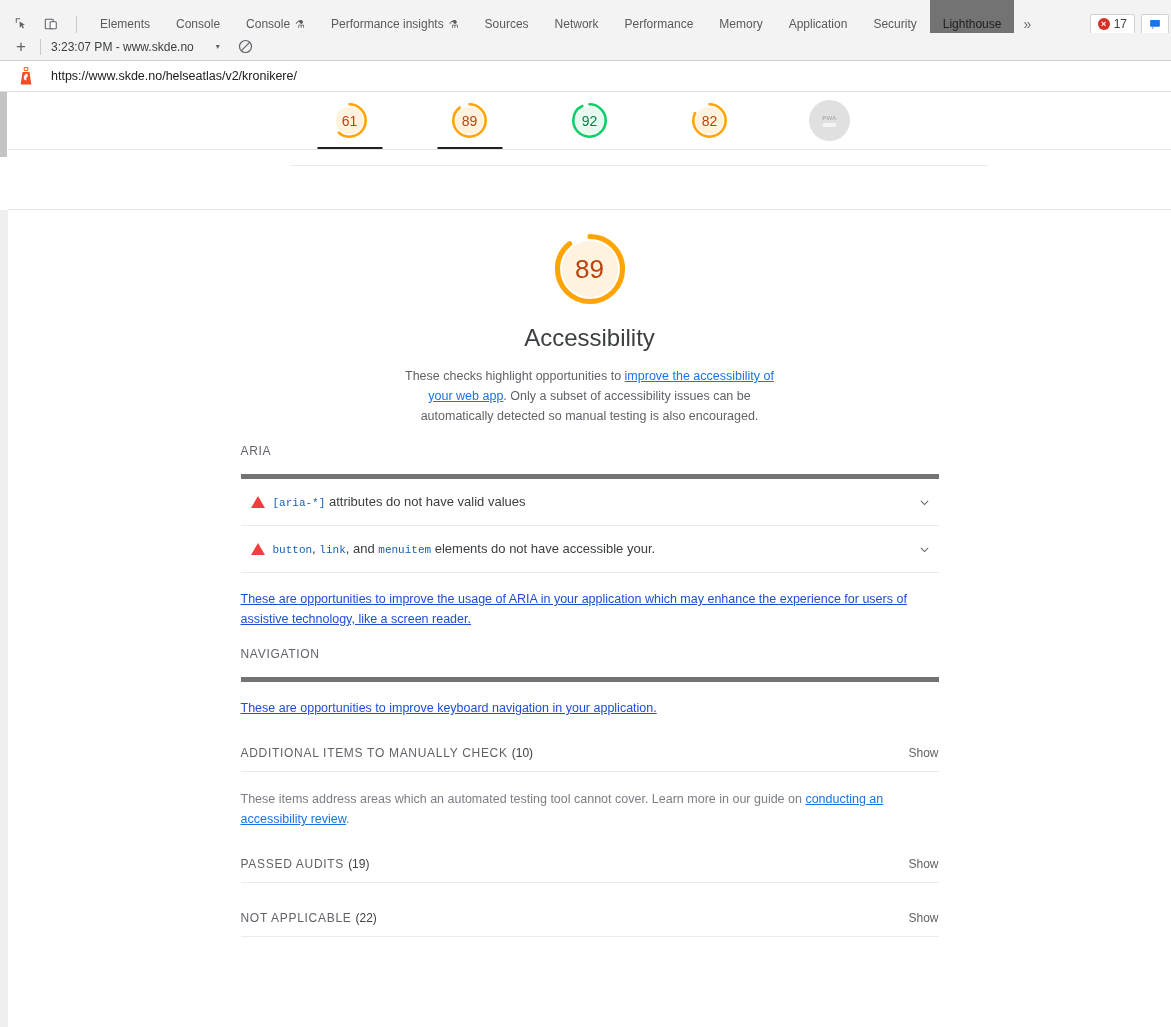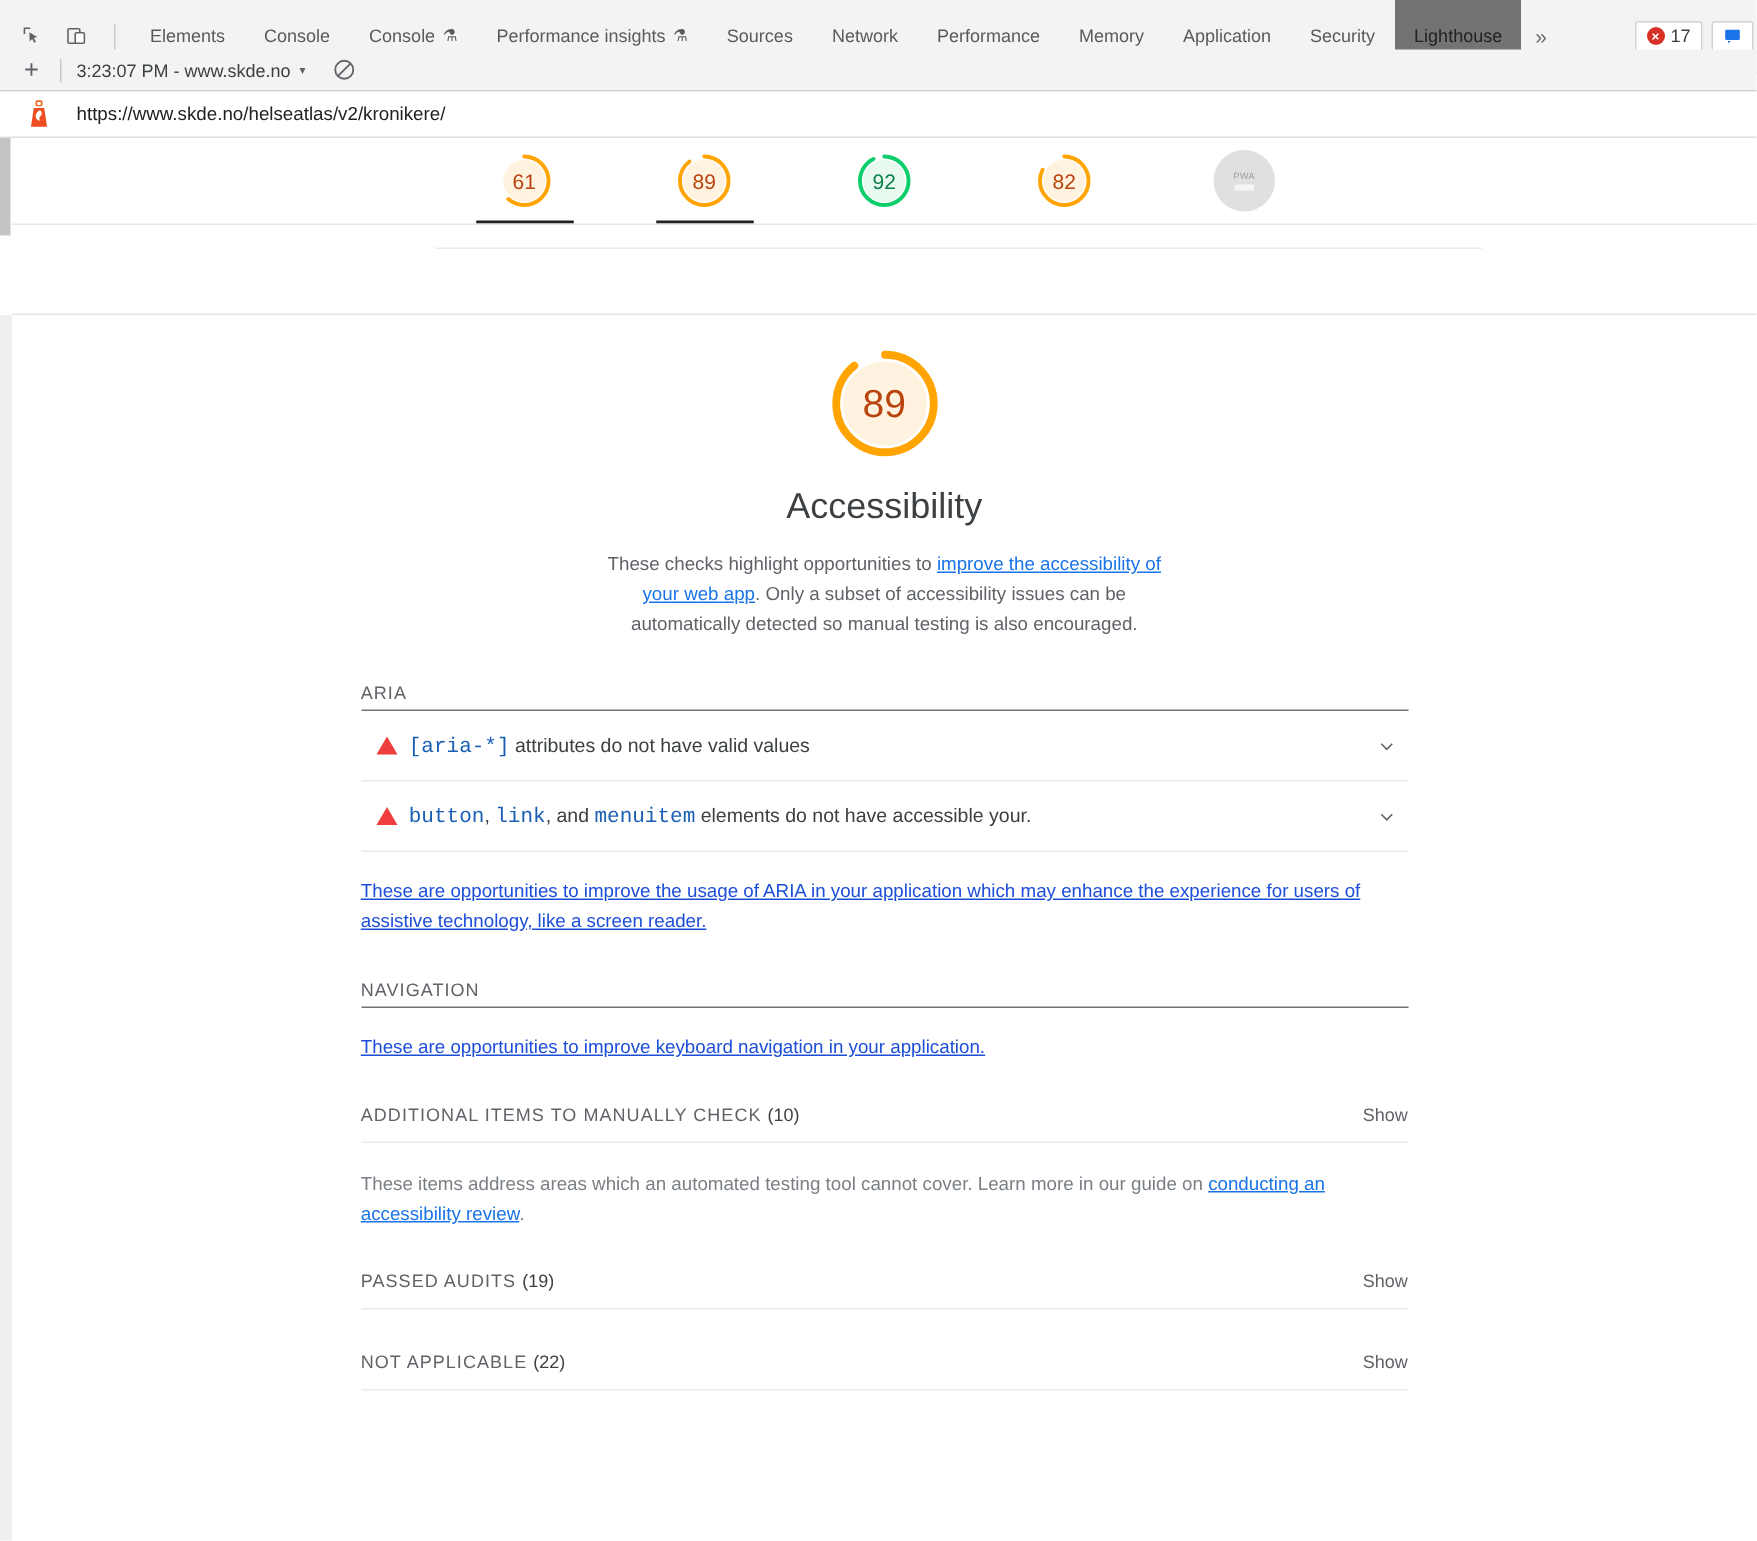--- a/index.html
+++ b/index.html
@@ -57,21 +57,21 @@
 
   
   .lh-toolbar {
     position: absolute; left: 0; top: 33px; width: 1171px; height: 28px;
     background: #f3f3f3; border-bottom: 1px solid #cdcdcd;
     display: flex; align-items: center; padding-left: 10px; gap: 0;
   }
   .lh-plus { font-size: 17px; color: #5f6368; width: 22px; text-align: center; line-height: 1; }
   .lh-vsep { width: 1px; height: 16px; background: #cacaca; margin: 0 8px; }
   .lh-run-select {
-    display: flex; align-items: center; gap: 6px;
+    display: flex; align-items: center; gap: 22px;
     font-size: 12px; color: #3c4043; padding: 0 2px;
   }
   .lh-caret { font-size: 8px; color: #5f6368; }
   .lh-clear { margin-left: 16px; width: 16px; height: 16px; }
 
   
   .lh-urlbar {
     position: absolute; left: 0; top: 61px; width: 1171px; height: 31px;
     background: #ffffff; border-bottom: 1px solid #e0e0e0;
     display: flex; align-items: center; padding-left: 17px; gap: 16px;
@@ -172,34 +172,34 @@
     margin-top: 14px; font-size: 24px; color: #3c4043; font-weight: normal;
   }
   .cat-desc {
     margin: 14px auto 0; width: 385px; text-align: center;
     font-size: 12.5px; line-height: 20px; color: #5f6368;
   }
   .cat-desc a { color: #1a73e8; text-decoration: underline; }
 
   .section { width: 698px; margin: 0 auto; }
   .section-label {
-    margin-top: 29px; font-size: 12px; letter-spacing: .7px; color: #5f6368;
-    text-transform: uppercase; padding-bottom: 4px;
-    border-bottom: 1px solid #737373;
+    margin-top: 18px; font-size: 12px; letter-spacing: .7px; color: #5f6368;
+    text-transform: uppercase; padding-bottom: 16px;
+    border-bottom: 5px solid #737373;
   }
 
   .audit-row {
     display: flex; align-items: center; min-height: 47px;
     border-bottom: 1px solid #ebebeb; padding: 0 4px 0 10px;
   }
   .audit-icon { width: 22px; flex: 0 0 22px; display: flex; align-items: center; justify-content: flex-start; }
   .tri { width: 0; height: 0; border-left: 7px solid transparent; border-right: 7px solid transparent; border-bottom: 12px solid #f03e3e; }
   .audit-text { flex: 1 1 auto; font-size: 13px; color: #3c4043; line-height: 18px; }
   .audit-text code {
-    font-family: "Liberation Mono", monospace; font-size: 14px; color: #1a5fb4;
+    font-family: "Liberation Mono", monospace; font-size: 11px; color: #1a5fb4;
   }
   .chev {
     flex: 0 0 20px; display:flex; align-items:center; justify-content:center;
     color: #5f6368; font-size: 11px;
   }
   .chev svg { display:block; }
 
   .section-note {
     margin-top: 16px; font-size: 12.5px; line-height: 20px; color: #1d4ed8; text-decoration: underline;
   }

